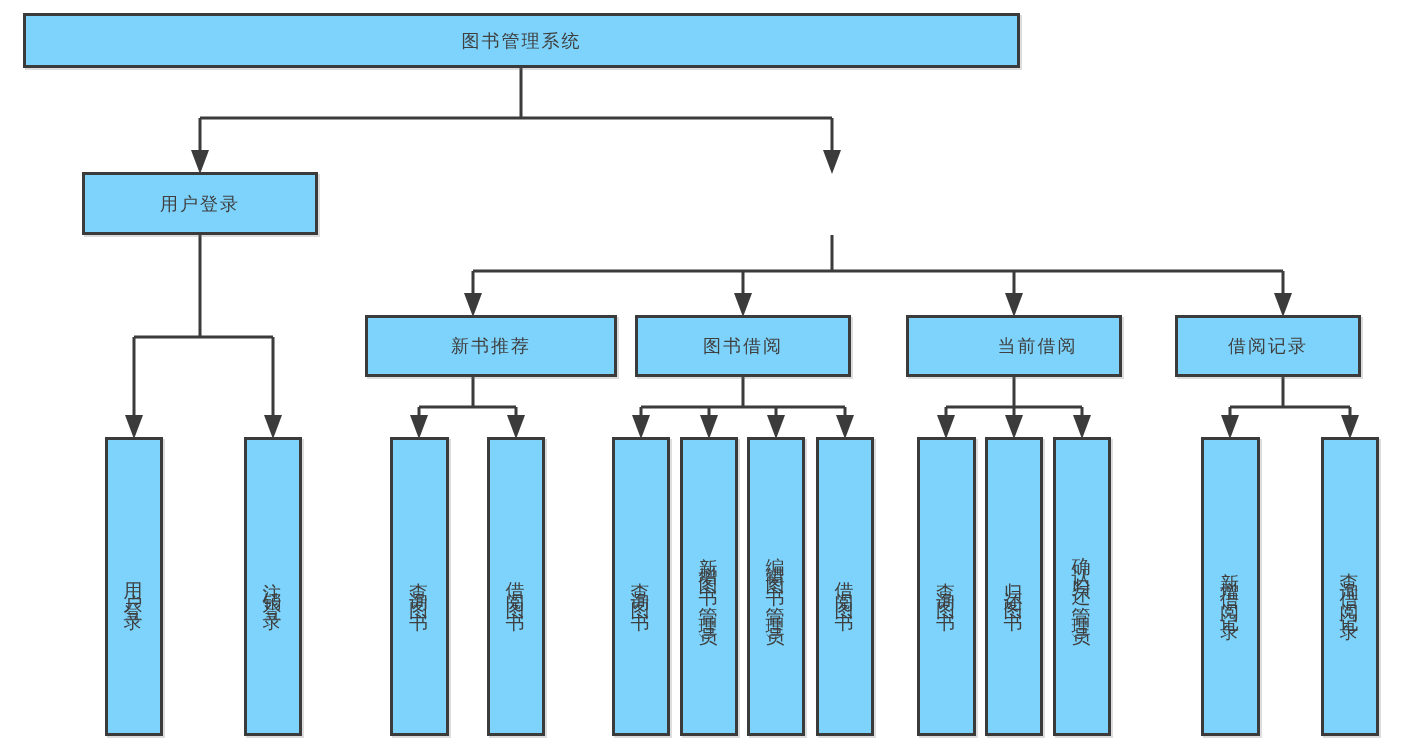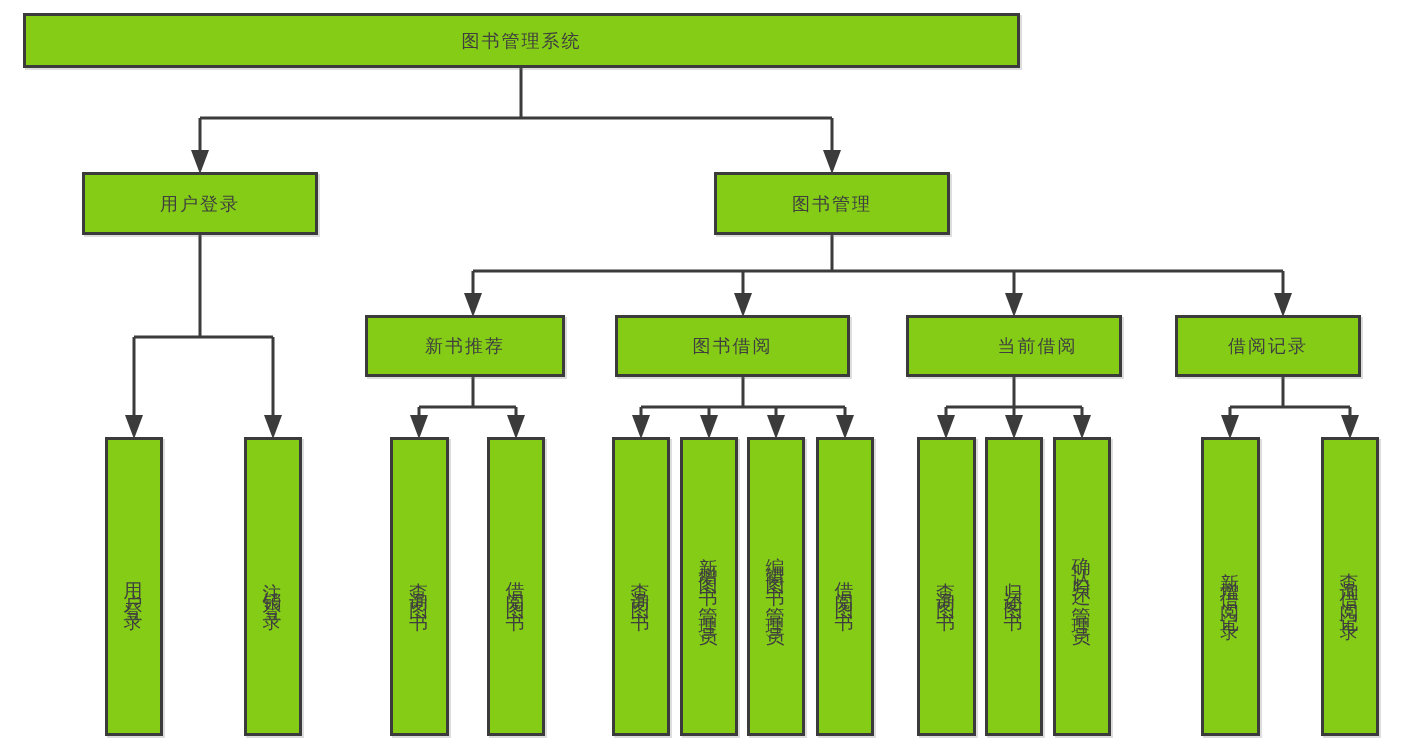--- a/index.html
+++ b/index.html
@@ -30,21 +30,21 @@
     stroke-width: 3;
     fill: none;
   }
   .connectors polygon {
     fill: var(--line-color);
     stroke: none;
   }
 
   .node {
     position: absolute;
-    background: #84cc16;
+    background: #7dd3fc;
     border: 3px solid var(--line-color);
     box-shadow: 2px 2px 0 rgba(120,120,120,0.25);
     display: flex;
     align-items: center;
     justify-content: center;
     color: var(--text-color);
   }
   .node.h { 
     font-size: 18px;
     letter-spacing: 2px;
@@ -110,28 +110,25 @@
     <polygon points="1341,415 1359,415 1350,439"></polygon>
   </svg>
 
   <div class="node h" style="left:23px; top:13px; width:997px; height:55px;">
     <span>图书管理系统</span>
   </div>
 
   <div class="node h" style="left:82px; top:172px; width:236px; height:63px;">
     <span>用户登录</span>
   </div>
-  <div class="node h" style="left:714px; top:172px; width:236px; height:63px;">
-    <span>图书管理</span>
-  </div>
 
-  <div class="node h" style="left:365px; top:315px; width:200px; height:62px;text-align:right;">
+  <div class="node h" style="left:365px; top:315px; width:252px; height:62px;text-align:right;">
     <span>新书推荐</span>
   </div>
-  <div class="node h" style="left:615px; top:315px; width:235px; height:62px;">
+  <div class="node h" style="left:635px; top:315px; width:216px; height:62px;">
     <span>图书借阅</span>
   </div>
   <div class="node h" style="left:906px; top:315px; width:216px; height:62px;padding-left:47px;">
     <span>当前借阅</span>
   </div>
   <div class="node h" style="left:1175px; top:315px; width:186px; height:62px;">
     <span>借阅记录</span>
   </div>
 
   <div class="node v" style="left:105px; top:437px; width:58px; height:299px;">

